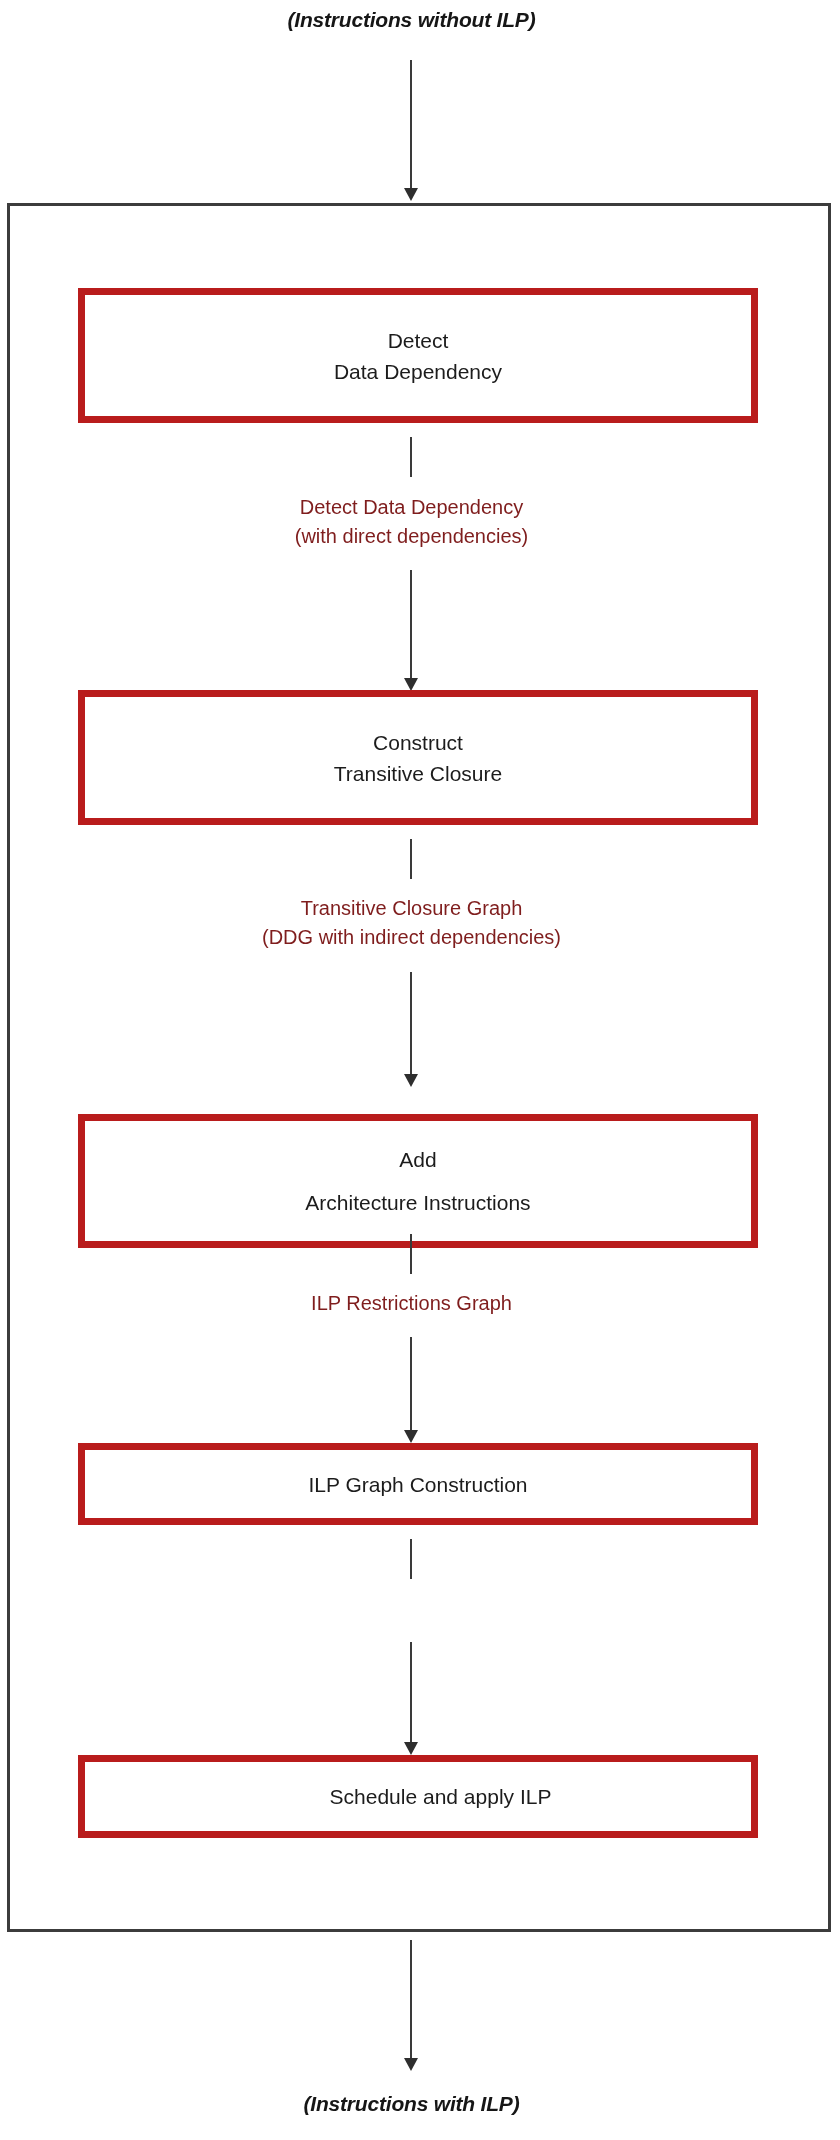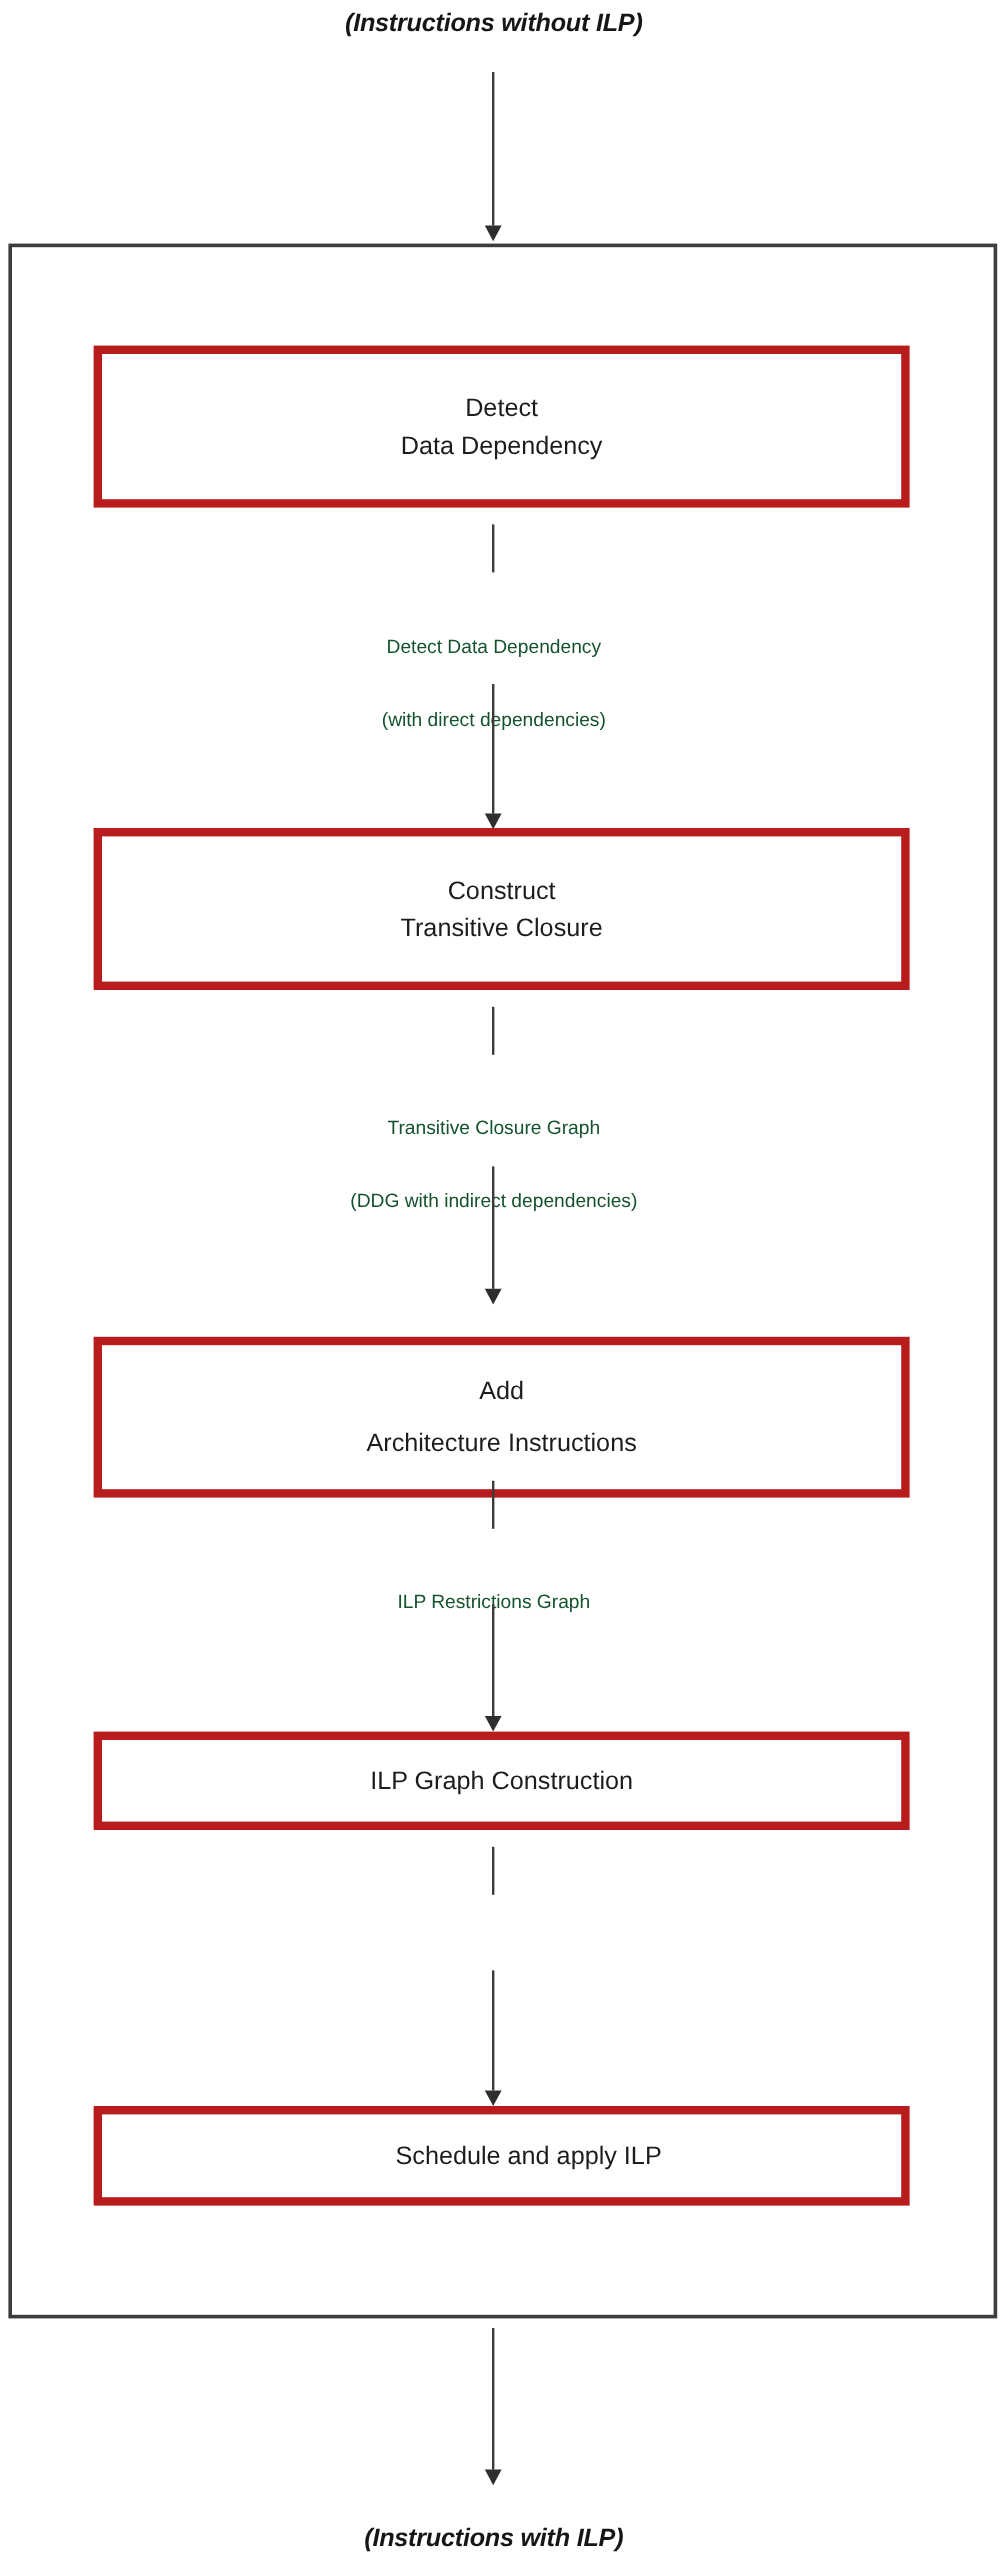--- a/index.html
+++ b/index.html
@@ -31,21 +31,21 @@
     text-align: center;
     font-weight: bold;
     font-style: italic;
     font-size: 21px;
     font-stretch: condensed;
     letter-spacing: -0.2px;
     color: #161616;
     white-space: nowrap;
   }
   .endpoint-caption.top  { top: 8px; }
-  .endpoint-caption.bottom { top: 2092px; margin-top: 12px; }
+  .endpoint-caption.bottom { top: 2092px; }
 
   
   .conn {
     position: absolute;
     left: 410px;
   }
   .conn-line {
     position: absolute;
     width: 2px;
     background: #3a3a3a;
@@ -96,26 +96,25 @@
 
   
   .edge-label {
     position: absolute;
     left: 0;
     width: 823px;
     text-align: center;
     pointer-events: none;
   }
   .edge-label-line {
-    font-size: 16px;
+    font-size: 20px;
     font-stretch: condensed;
     line-height: 29px;
-    color: #14532d;
+    color: #7f1d1d;
     white-space: nowrap;
-    margin-top: 32px;
   }
 </style>
 </head>
 <body>
 
 <div class="page">
 
   <div class="endpoint-caption top">(Instructions without ILP)</div>
 
   <div class="conn" style="top:60px;">

